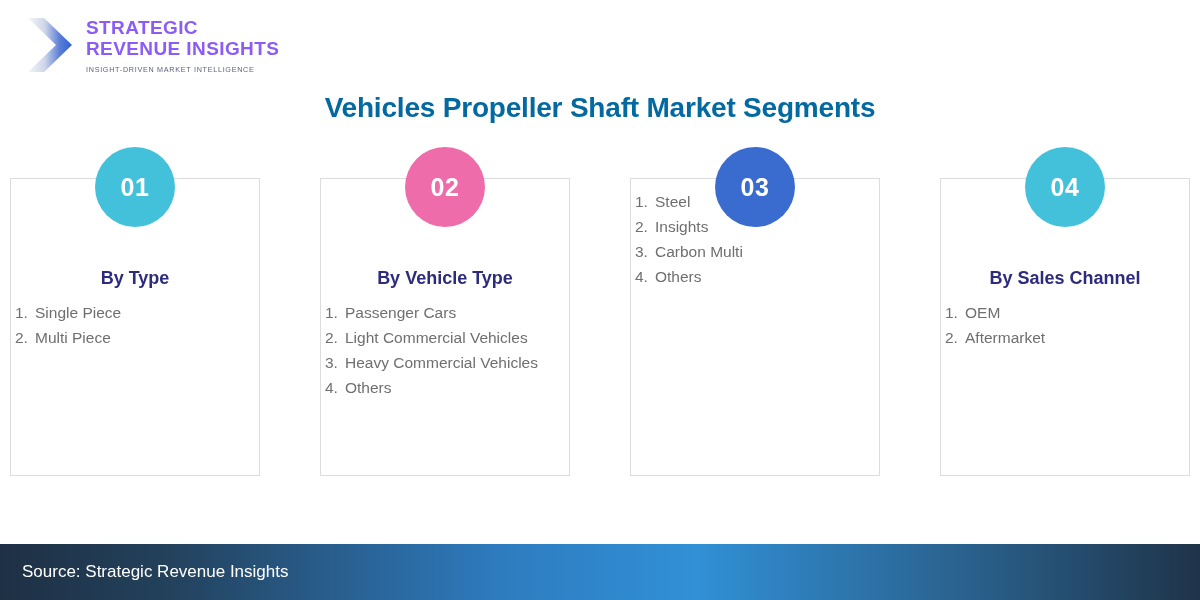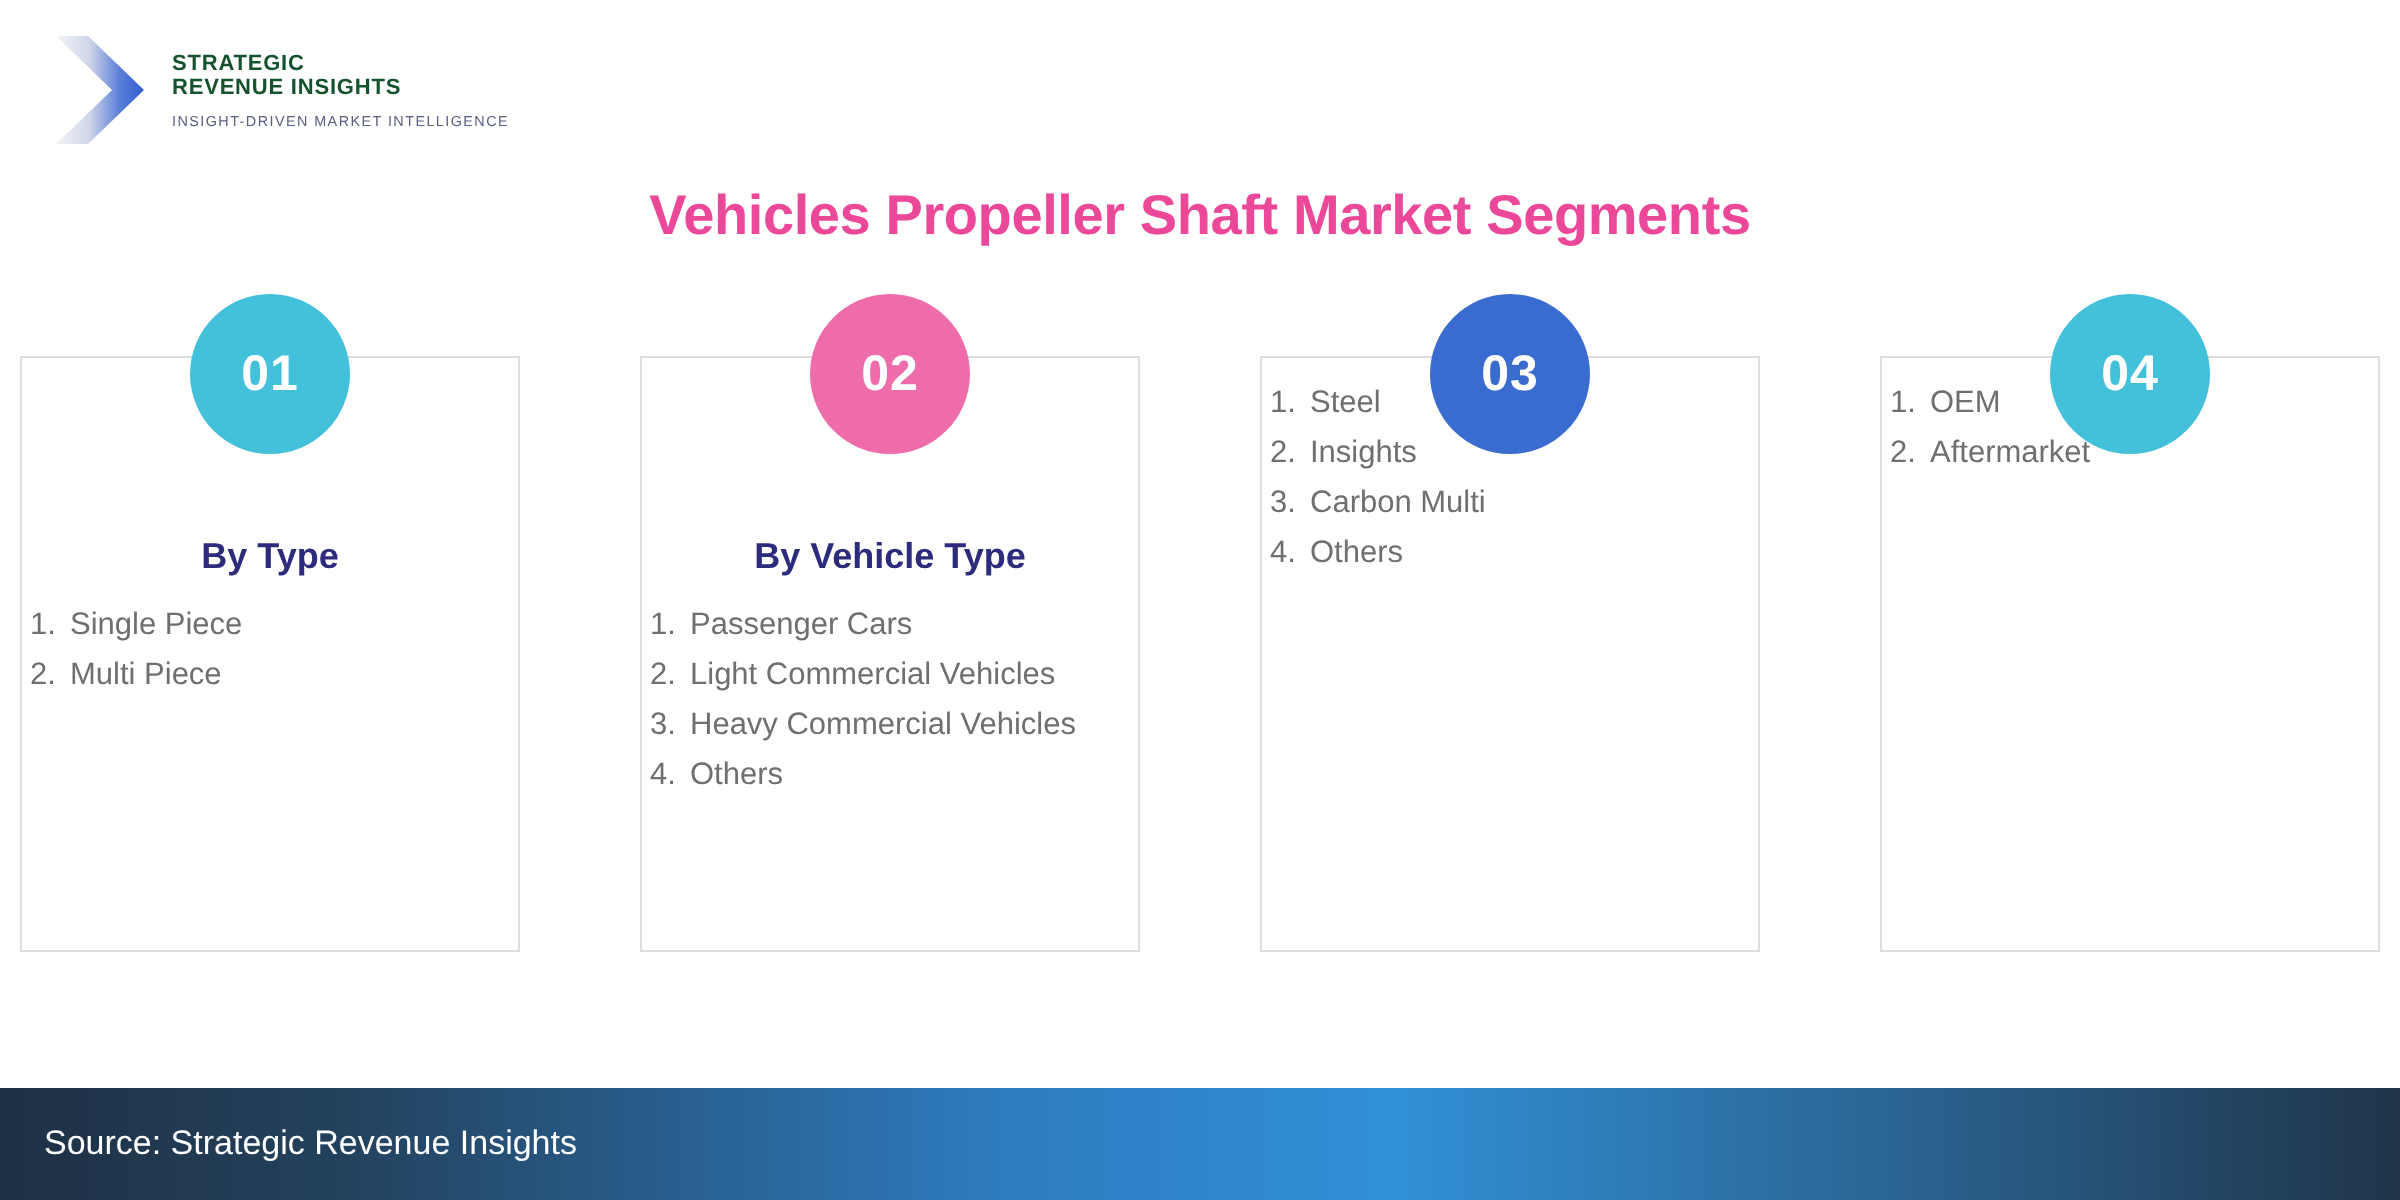--- a/index.html
+++ b/index.html
@@ -12,33 +12,33 @@
   }
 
   
   .logo-block{
     position:absolute; left:22px; top:14px;
     display:flex; align-items:center; gap:8px;
   }
   .logo-mark{ width:56px; height:62px; display:block; flex:none; }
   .logo-text-wrap{ padding-top:2px; }
   .logo-line{
-    font-size:11px; font-weight:bold; letter-spacing:.4px;
-    color:#14532d; line-height:1.08; white-space:nowrap;
+    font-size:19px; font-weight:bold; letter-spacing:.4px;
+    color:#8b5cf6; line-height:1.08; white-space:nowrap;
   }
   .logo-tagline{
     margin-top:6px; font-size:7.2px; letter-spacing:.72px;
     color:#5a6180; white-space:nowrap; font-weight:normal;
   }
 
   
   .page-title{
     position:absolute; top:92px; left:0; width:1200px;
     text-align:center; font-size:28px; font-weight:bold;
-    color:#ec4899; letter-spacing:-.2px;
+    color:#0369a1; letter-spacing:-.2px;
   }
 
   
   .cards{
     position:absolute; top:178px; left:10px;
     width:1180px; height:298px;
     display:flex; justify-content:space-between;
   }
   .card{
     position:relative;
@@ -158,20 +158,21 @@
       </div>
       <div class="card-list-item">
         <span class="li-num">4.</span>
         <span class="li-text">Others</span>
       </div>
     </div>
   </div>
 
   <div class="card">
     <div class="badge" style="background:#44c1da">04</div>
+    <div class="card-heading">By Sales Channel</div>
     <div class="card-list">
       <div class="card-list-item">
         <span class="li-num">1.</span>
         <span class="li-text">OEM</span>
       </div>
       <div class="card-list-item">
         <span class="li-num">2.</span>
         <span class="li-text">Aftermarket</span>
       </div>
     </div>

